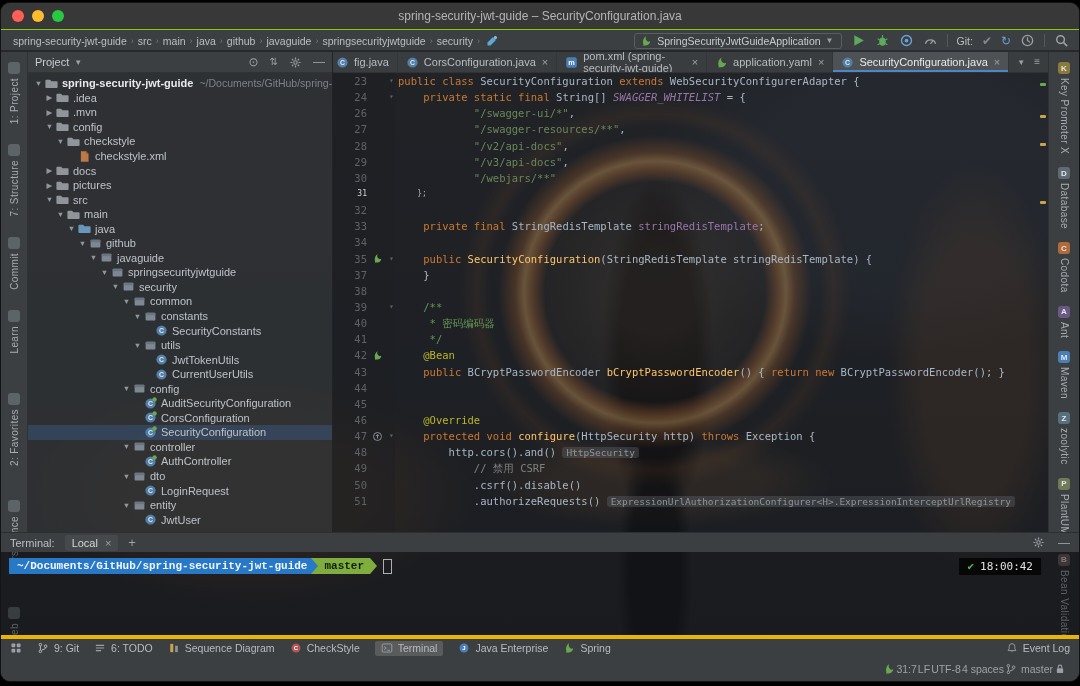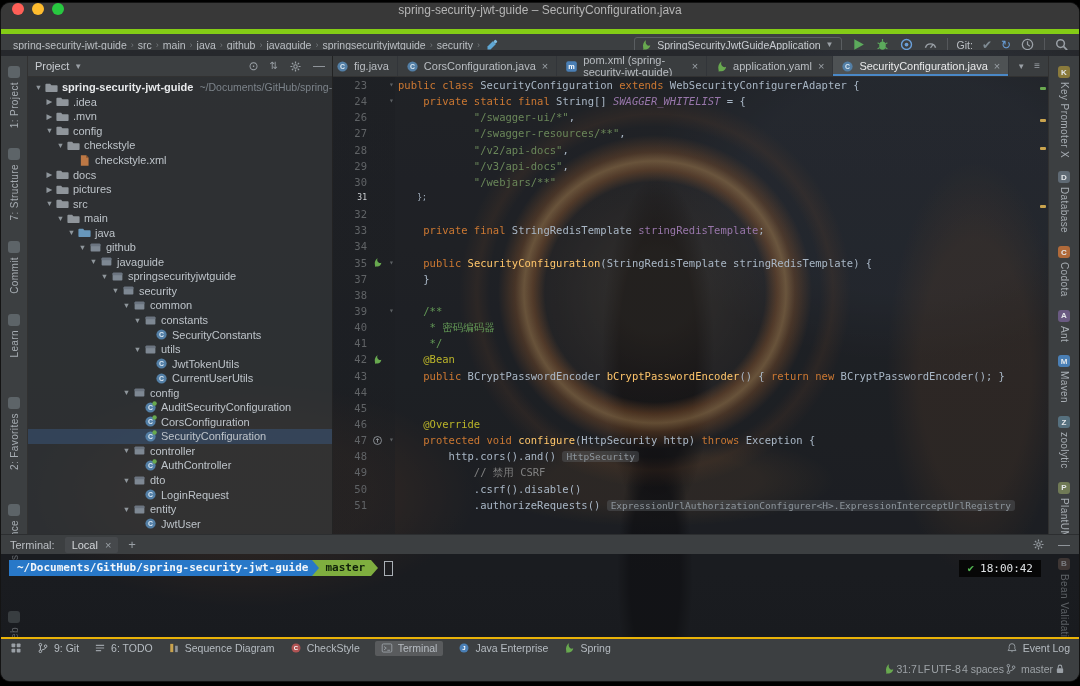--- a/index.html
+++ b/index.html
@@ -2,21 +2,21 @@
 <html><head>
 <meta charset="utf-8">
 <style>
   html,body{margin:0;padding:0;}
   body{width:1080px;height:686px;background:#000;overflow:hidden;
        font-family:"Liberation Sans",sans-serif;-webkit-font-smoothing:antialiased;}
   .window{position:absolute;left:1px;right:1px;top:3px;bottom:5px;border-radius:9px;overflow:hidden;
           display:flex;flex-direction:column;background:#3c3f41;box-shadow:0 0 0 1px #141414;}
 
   
-  .titlebar{height:26px;background:#383838;border-bottom:5px solid #84cc16;display:flex;align-items:flex-start;position:relative;flex:0 0 26px;}
+  .titlebar{height:26px;background:#383838;border-bottom:1px solid #84cc16;display:flex;align-items:center;position:relative;flex:0 0 26px;}
   .traffic{display:flex;gap:8px;margin-left:11px;z-index:2;}
   .tl{width:12px;height:12px;border-radius:50%;}
   .title{position:absolute;left:0;right:0;text-align:center;font-size:12px;color:#b4b4b4;pointer-events:none;}
 
   
   .navbar{height:21px;flex:0 0 21px;background:#3c3f41;border-bottom:1px solid #313131;display:flex;align-items:center;padding:0 10px;font-size:10.5px;color:#bbbfc4;white-space:nowrap;}
   .breadcrumb{display:flex;align-items:center;}
   .bc-item{padding:0 2px;}
   .bc-sep{color:#74787c;padding:0 2px;font-size:9px;}
   .nav-right{margin-left:auto;display:flex;align-items:center;gap:9px;}
@@ -94,31 +94,31 @@
   .mark{position:absolute;right:2px;width:6px;height:3px;border-radius:1px;}
 
   
   .terminal{height:102px;flex:0 0 102px;display:flex;flex-direction:column;border-top:1px solid #2c2e30;position:relative;z-index:1;}
   .term-header{height:19px;flex:0 0 19px;background:#3c3f41;display:flex;align-items:center;gap:10px;padding:0 9px;font-size:11px;color:#bbbfc4;}
   .term-tab{display:flex;align-items:center;gap:6px;background:#46494c;padding:0 7px;height:16px;border-radius:2px;color:#d3d6d9;}
   .term-plus{color:#9aa0a6;font-size:13px;}
   .term-right{margin-left:auto;display:flex;align-items:center;gap:13px;color:#9aa0a6;}
   .term-right .nav-ico{width:13px;height:13px;}
   .term-body{flex:1;background:rgba(23,25,28,.52);position:relative;font-family:"DejaVu Sans Mono",monospace;font-size:11px;padding:6px 8px;}
-  .prompt{display:flex;align-items:flex-end;height:16px;}
+  .prompt{display:flex;align-items:flex-end;height:16px;font-family:Liberation Mono, monospace;}
   .seg-path{background:#2878c8;color:#f2f6fa;padding:0 4px 0 8px;font-weight:bold;height:16px;line-height:16px;}
   .parr{width:0;height:0;border-top:8px solid #7fae3f;border-bottom:8px solid #7fae3f;border-left:7px solid #2878c8;}
   .seg-branch{background:#7fae3f;color:#10200a;padding:0 6px;font-weight:bold;height:16px;line-height:16px;}
   .garr{width:0;height:0;border-top:8px solid transparent;border-bottom:8px solid transparent;border-left:7px solid #7fae3f;}
   .t-cursor{width:7px;height:13px;border:1px solid #aab0b6;margin-left:6px;}
   .time-chip{position:absolute;right:38px;top:6px;background:#070707;color:#e0e3e6;padding:1px 8px;height:15px;display:flex;align-items:center;gap:6px;}
   .ok-check{color:#53b853;font-size:11px;}
 
   
-  .toolbar-bottom{height:18px;flex:0 0 18px;background:#3c3f41;border-top:2px solid #eab308;display:flex;align-items:center;gap:15px;padding:0 9px;font-size:10.5px;color:#b6bcc2;position:relative;z-index:2;}
+  .toolbar-bottom{height:18px;flex:0 0 18px;background:#3c3f41;border-top:4px solid #eab308;display:flex;align-items:center;gap:15px;padding:0 9px;font-size:10.5px;color:#b6bcc2;position:relative;z-index:2;}
   .tb-item{display:flex;align-items:center;gap:5px;}
   .tb-item .nav-ico{width:12px;height:12px;}
   .tb-item.active{background:rgba(255,255,255,.15);padding:0 6px;border-radius:2px;height:15px;}
   .tb-right{margin-left:auto;display:flex;align-items:center;gap:6px;}
   .statusbar{height:24px;flex:0 0 24px;background:#3c3f41;display:flex;align-items:center;padding:0 13px;font-size:10.5px;color:#9da2a6;position:relative;z-index:2;}
   .sb-right{margin-left:auto;display:flex;align-items:center;gap:1px;}
   .sb-item{display:flex;align-items:center;gap:4px;}
   .sb-item .nav-ico{width:12px;height:12px;}
 </style>
 </head>

